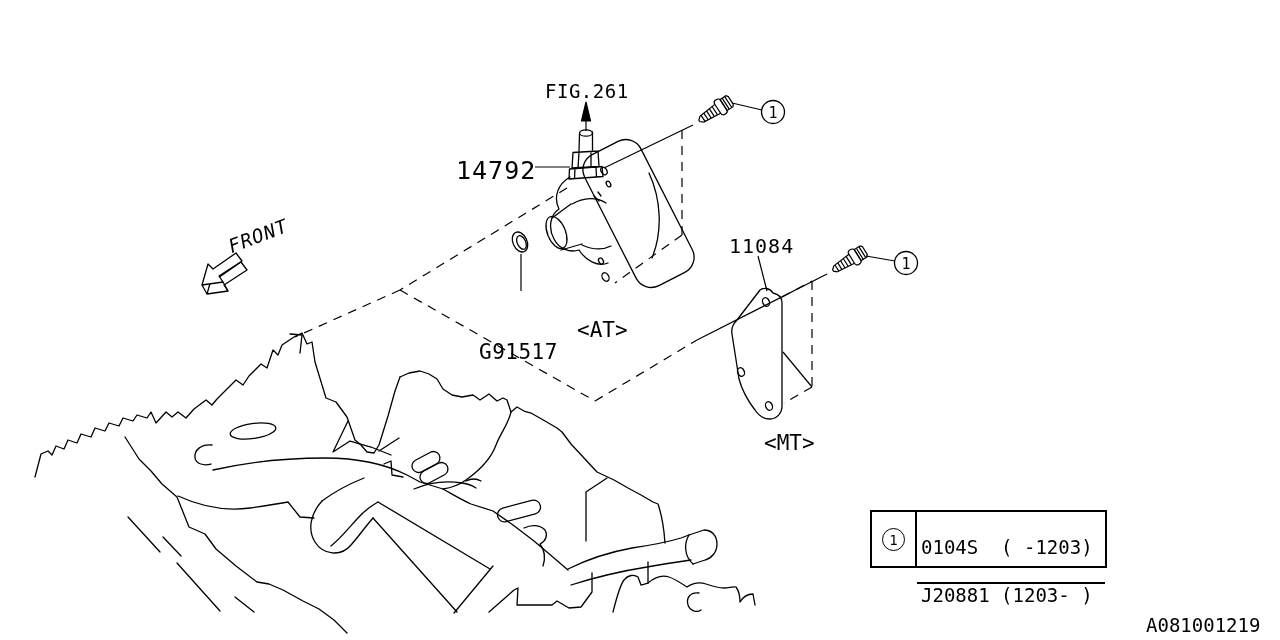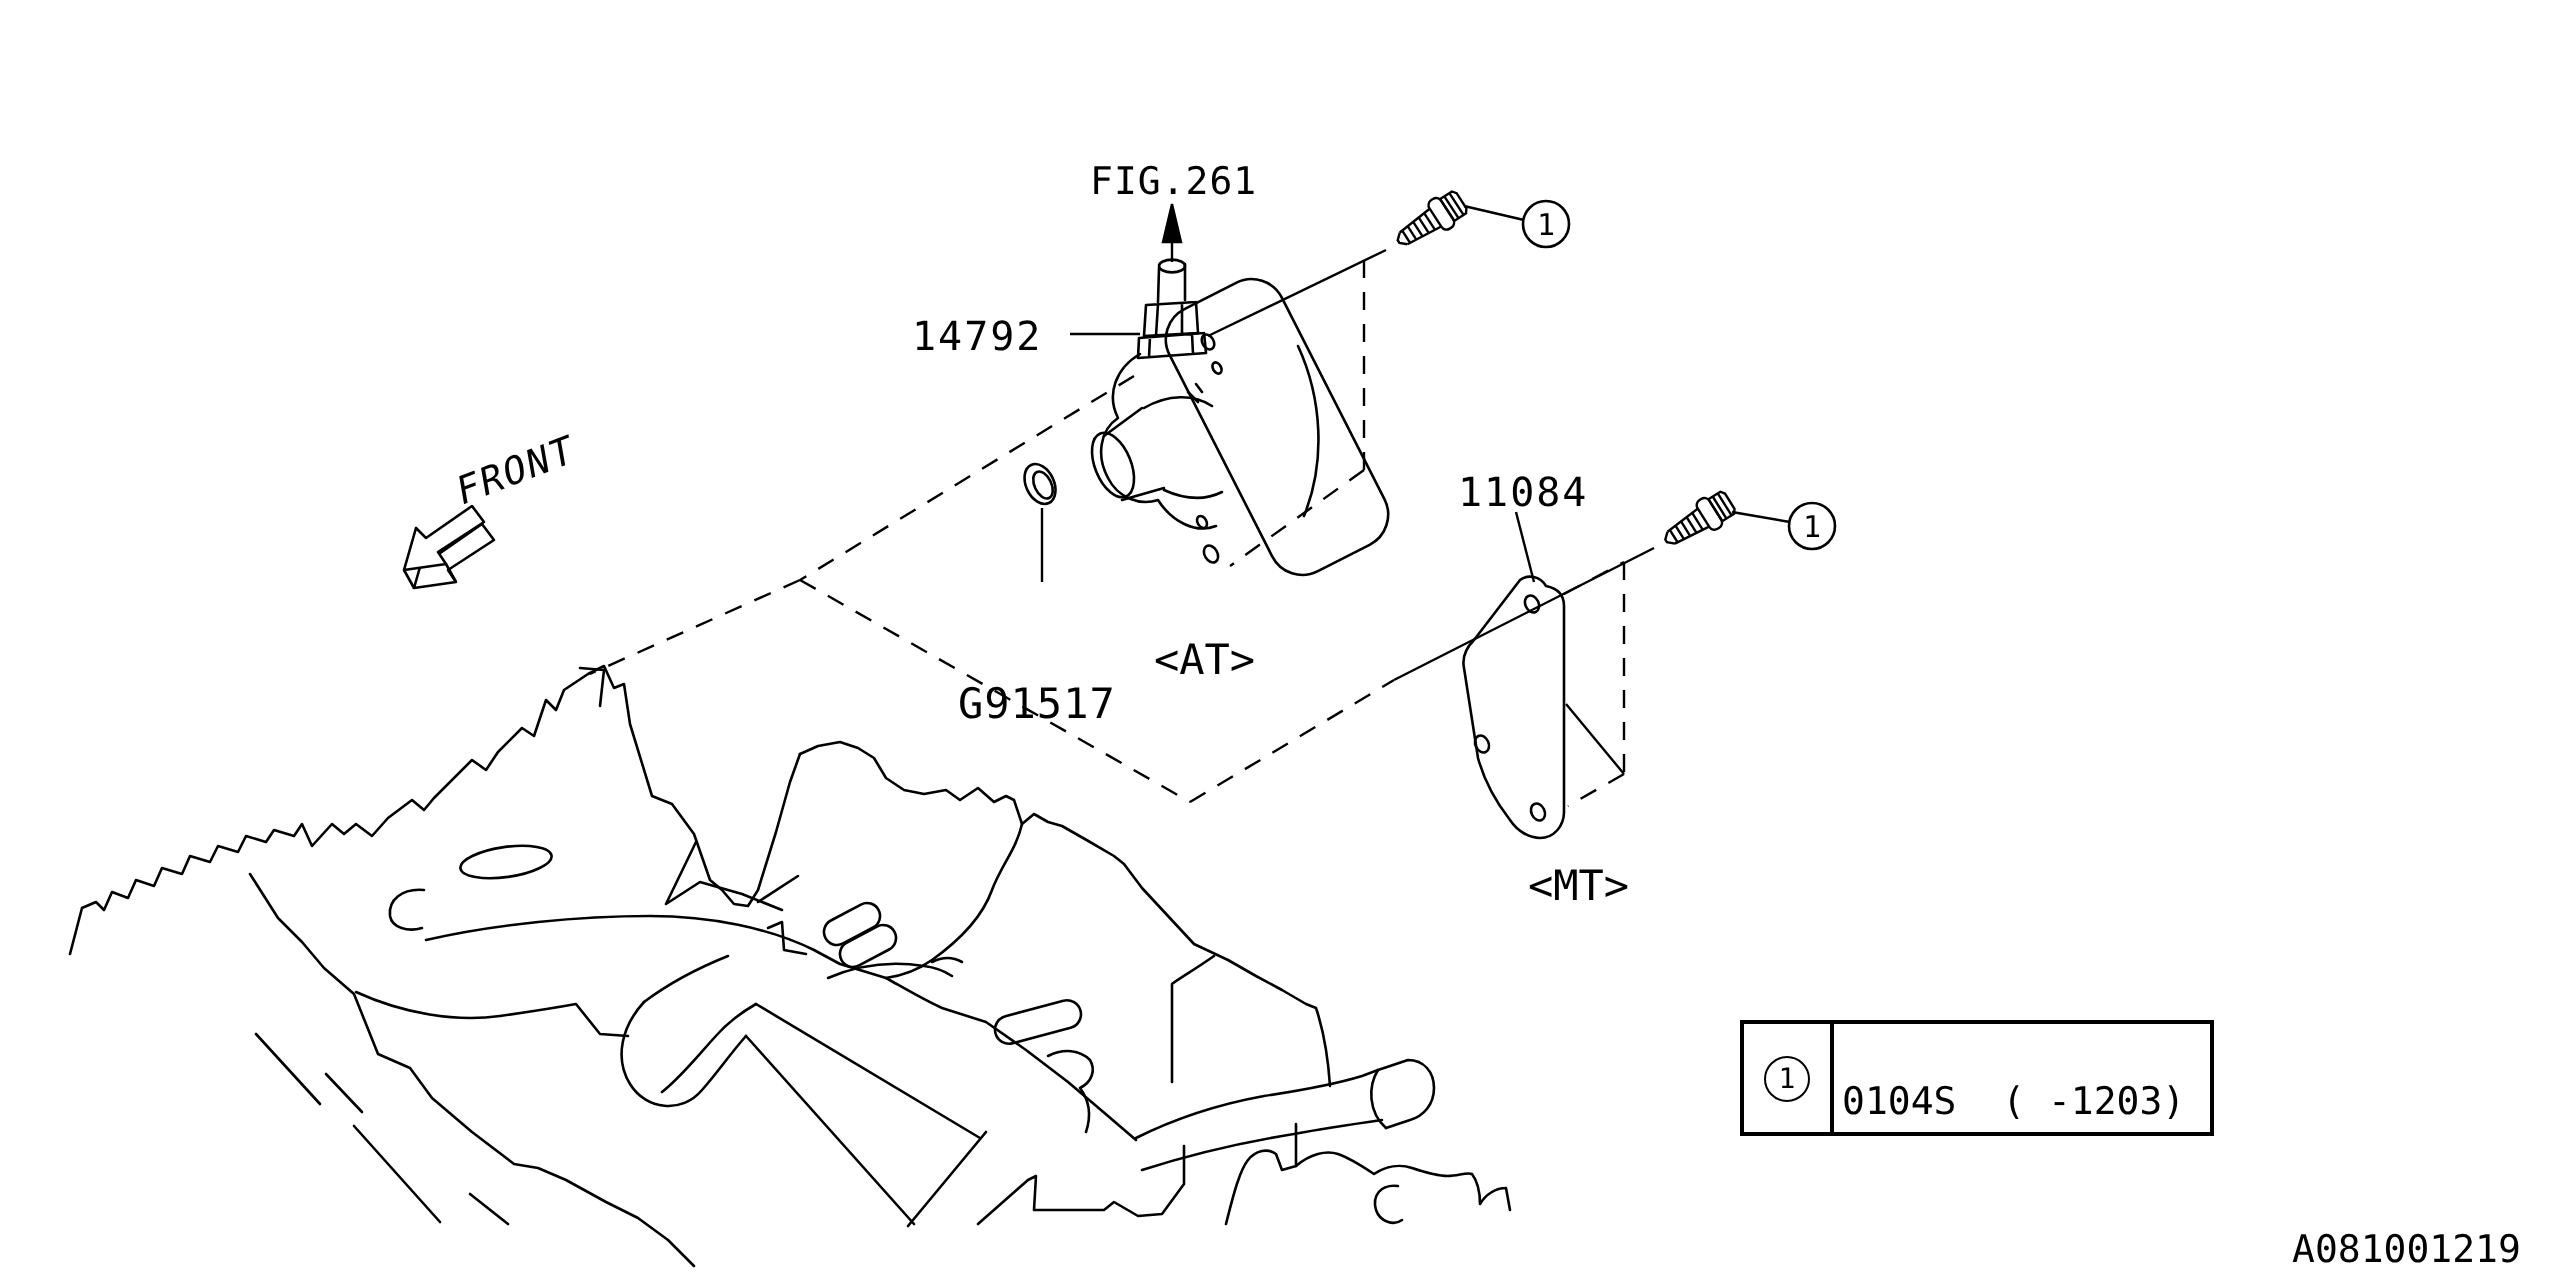--- a/index.html
+++ b/index.html
@@ -1,21 +1,21 @@
 <!DOCTYPE html>
 <html><head>
 <meta charset="utf-8">
 <style>
   html,body{margin:0;padding:0;background:#fff;}
   .stage{position:relative;width:1280px;height:640px;background:#ffffff;overflow:hidden;
          font-family:"DejaVu Sans Mono", monospace;color:#000;}
   .stage svg{position:absolute;left:0;top:0;}
   .lbl{position:absolute;white-space:pre;color:#000;}
   .lbl-fig{left:545px;top:80px;font-size:19px;letter-spacing:.5px;}
-  .lbl-14792{left:456px;top:156px;font-size:20px;letter-spacing:1px;}
+  .lbl-14792{left:456px;top:156px;font-size:25px;letter-spacing:1px;}
   .lbl-g91517{left:479px;top:292px;font-size:21px;letter-spacing:.5px;margin-top:48px;}
   .lbl-at{left:577px;top:318px;font-size:21px;}
   .lbl-11084{left:729px;top:234px;font-size:20px;letter-spacing:1px;}
   .lbl-mt{left:764px;top:431px;font-size:21px;}
   .lbl-front{left:233px;top:235px;font-size:19px;font-style:italic;letter-spacing:1px;
              transform:rotate(-21deg);transform-origin:0 100%;}
   .lbl-docid{left:1146px;top:614px;font-size:19px;}
   .legend-table{position:absolute;left:870px;top:510px;width:237px;height:58px;
                 border:2px solid #000;display:flex;box-sizing:border-box;background:#fff;}
   .legend-ref-cell{width:43px;border-right:2px solid #000;display:flex;
@@ -174,16 +174,17 @@
   <div class="lbl lbl-mt">&lt;MT&gt;</div>
   <div class="lbl lbl-front">FRONT</div>
   <div class="lbl lbl-docid">A081001219</div>
 
   <div class="legend-table">
     <div class="legend-ref-cell">
       <div class="legend-ref-circle">1</div>
     </div>
     <div class="legend-rows">
       <div class="legend-row row1">0104S  ( -1203)</div>
+      <div class="legend-row row2">J20881 (1203- )</div>
     </div>
   </div>
 
 </div>
 
 </body></html>

